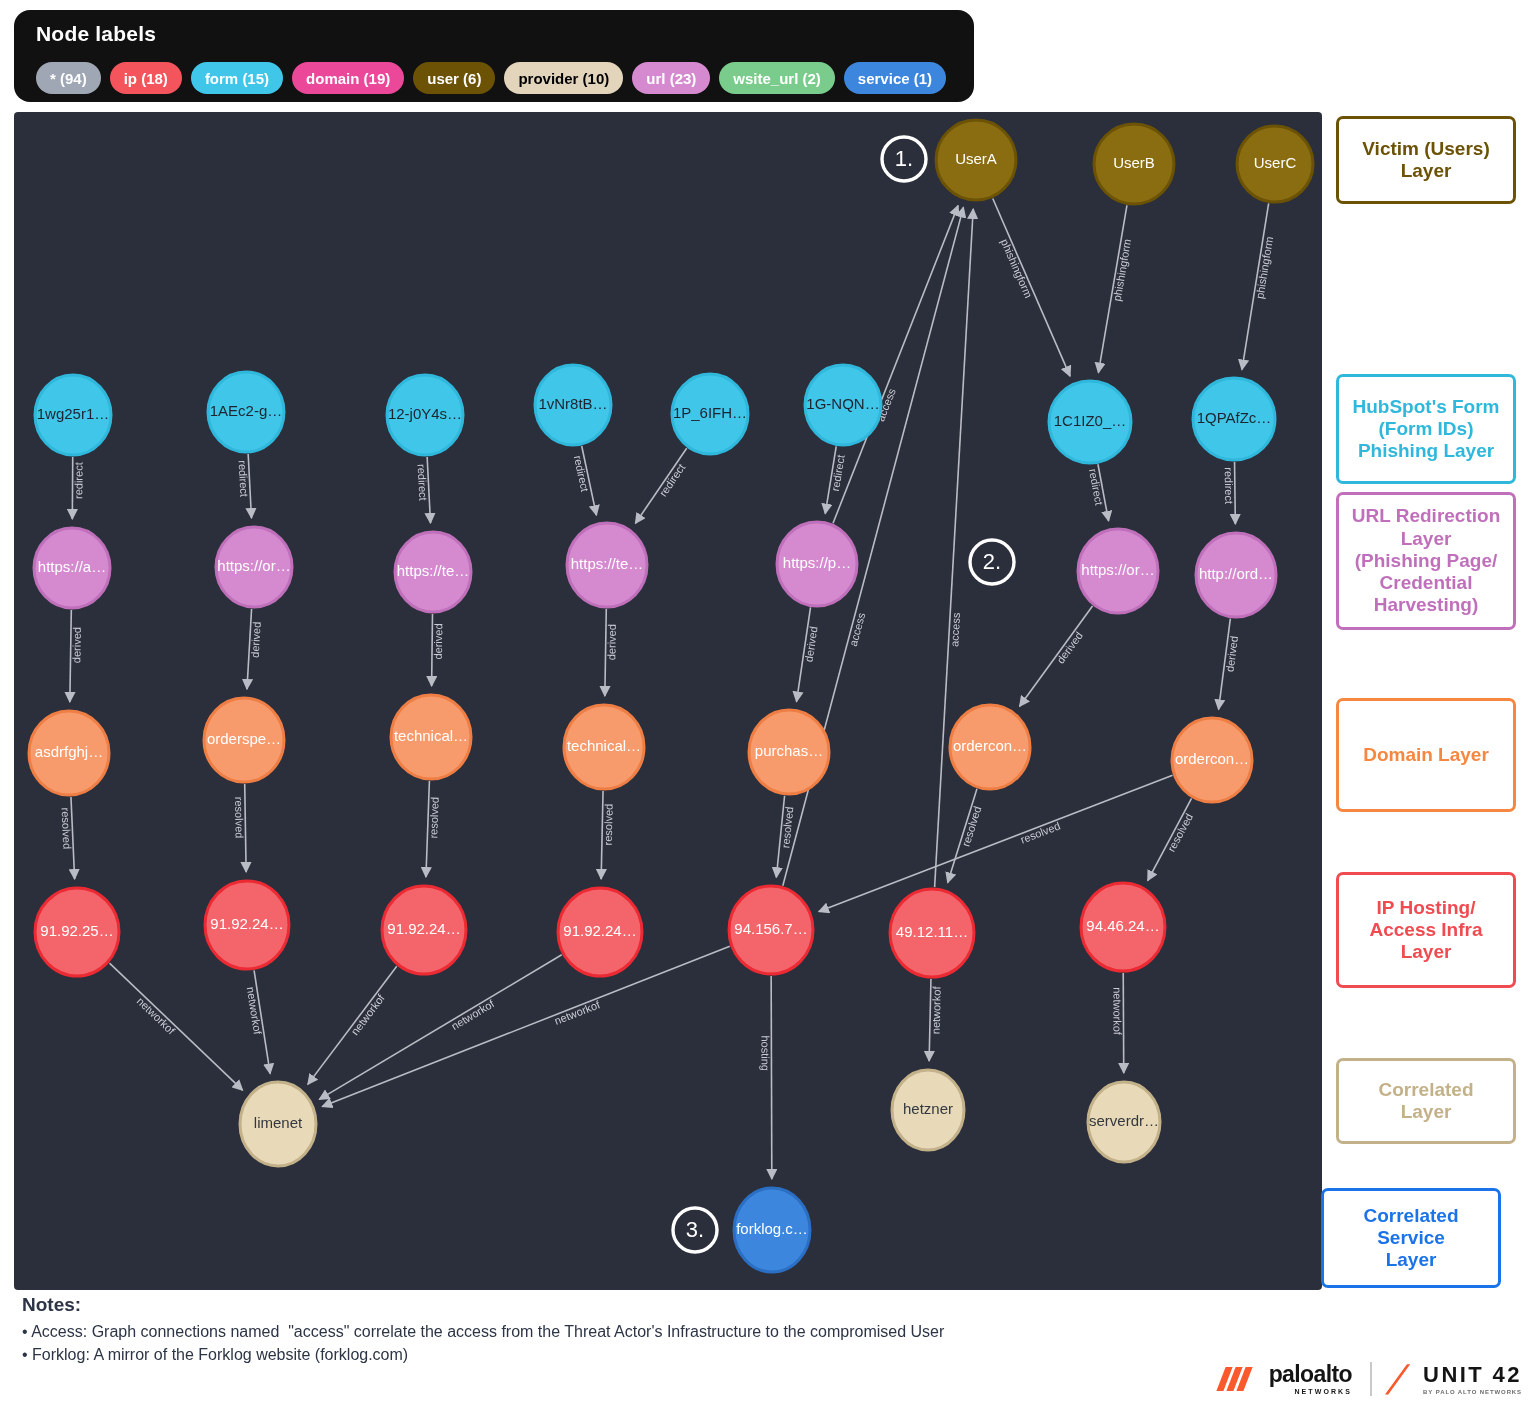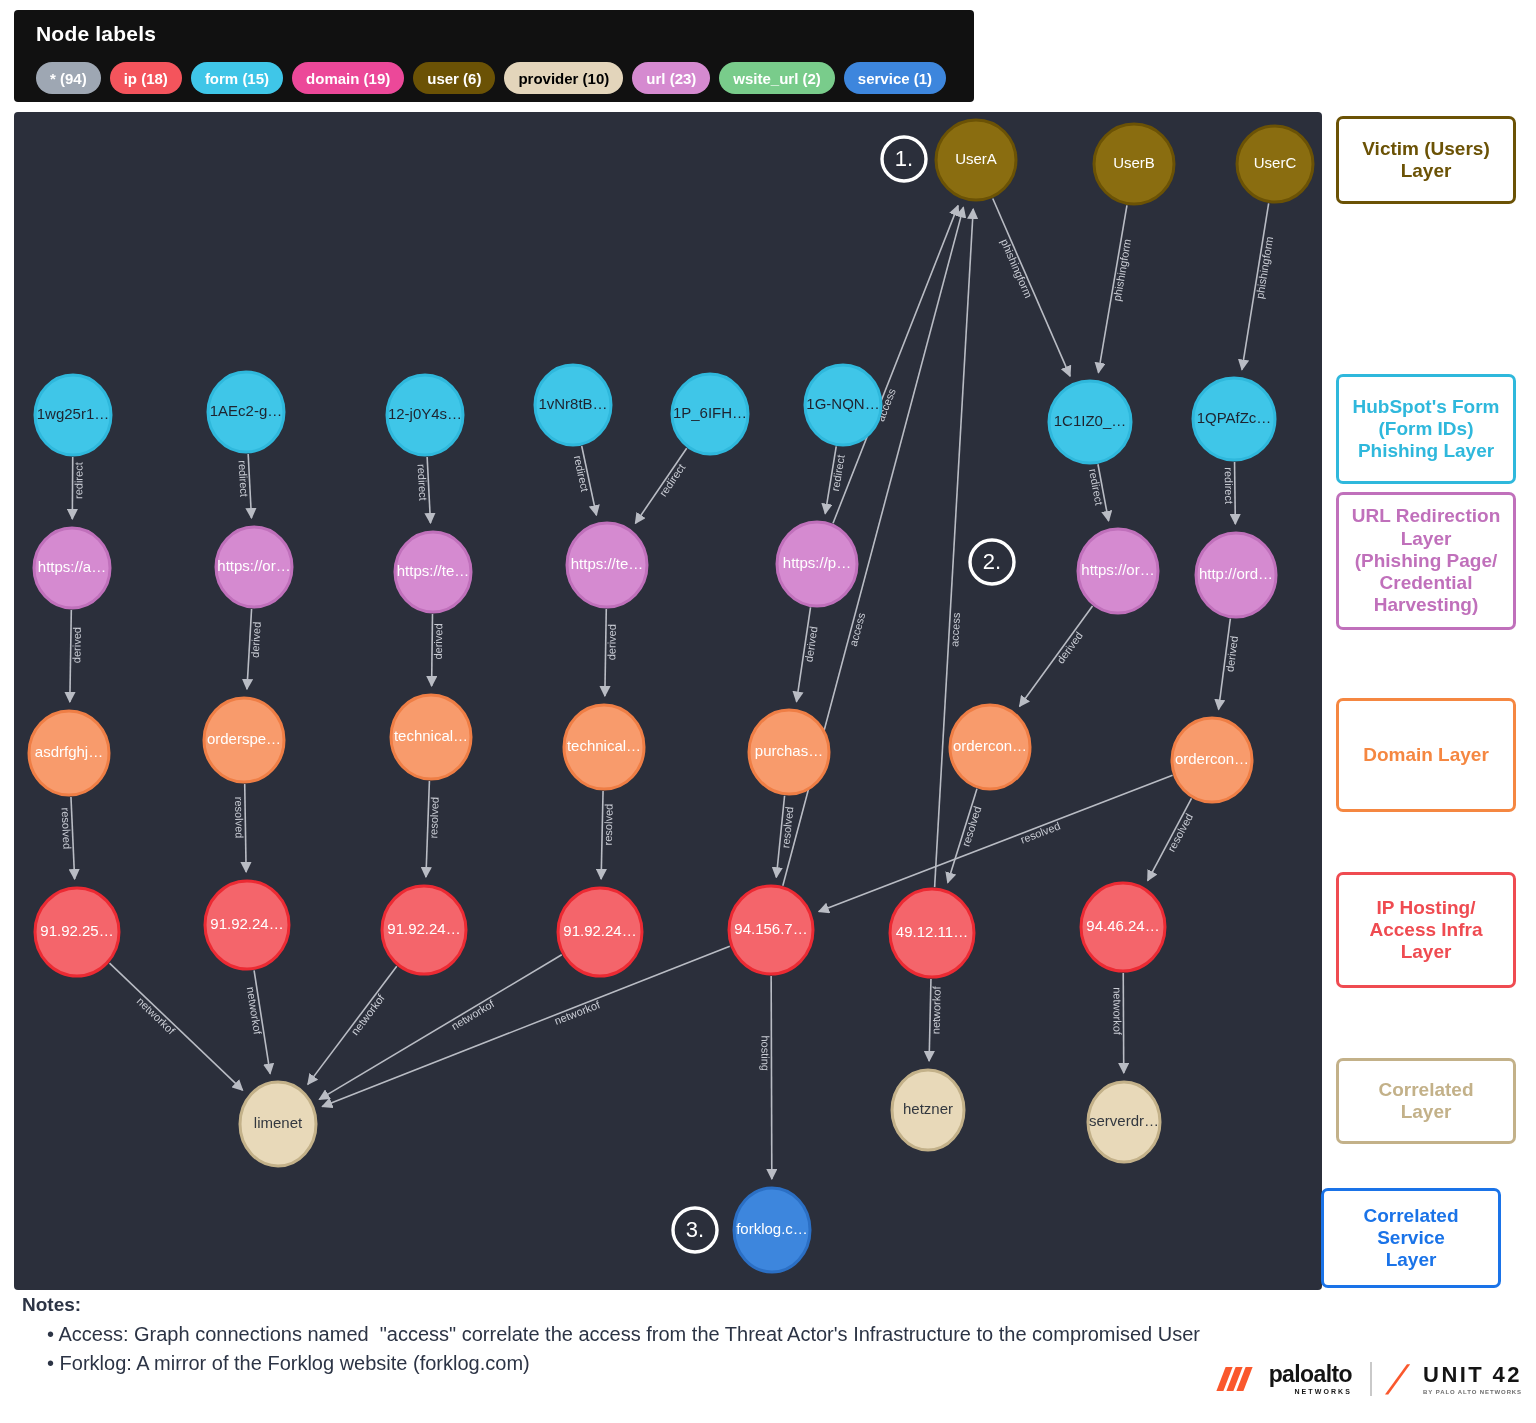--- a/index.html
+++ b/index.html
@@ -1,19 +1,19 @@
 <!DOCTYPE html>
 <html><head>
 <meta charset="utf-8">
 <style>
   html,body{margin:0;padding:0;background:#ffffff;}
   body{width:1536px;height:1423px;font-family:"Liberation Sans",sans-serif;position:relative;overflow:hidden;}
 
   
-  #legend{position:absolute;left:14px;top:10px;width:960px;height:92px;background:#111111;border-radius:4px;}
+  #legend{position:absolute;left:14px;top:10px;width:960px;height:92px;background:#111111;border-radius:16px;}
   #legend-title{position:absolute;left:22px;top:12px;color:#ffffff;font-size:21px;font-weight:bold;letter-spacing:.2px;}
   #legend-pills{position:absolute;left:22px;top:52px;display:flex;gap:9px;align-items:center;}
   .pill{display:flex;align-items:center;justify-content:center;height:32px;padding:0 14px;border-radius:16px;
         font-size:15px;font-weight:bold;color:#ffffff;white-space:nowrap;}
 
   
   #graph-panel{position:absolute;left:14px;top:112px;width:1308px;height:1178px;background:#2b2f3b;border-radius:4px;overflow:hidden;}
   #graph-svg{position:absolute;left:0;top:0;width:1308px;height:1178px;}
 
   .node-ell{stroke-width:3px;}
@@ -24,21 +24,21 @@
   .marker-txt{font-family:"Liberation Sans",sans-serif;font-size:22px;fill:#ffffff;text-anchor:middle;dominant-baseline:middle;}
 
   
   .layer-box{position:absolute;background:#ffffff;border-radius:7px;display:flex;align-items:center;
              justify-content:center;text-align:center;font-weight:bold;font-size:19px;line-height:1.17;padding:16px 6px;
              box-sizing:border-box;}
 
   
   #notes{position:absolute;left:22px;top:1294px;width:1300px;color:#2c3445;}
   #notes-title{font-size:19px;font-weight:bold;margin-bottom:4px;}
-  .note-line{font-size:20px;line-height:1.45;white-space:pre;margin-left:25px;}
+  .note-line{font-size:16px;line-height:1.45;white-space:pre;}
 
   
   #footer-logos{position:absolute;right:14px;top:1362px;display:flex;align-items:center;gap:18px;}
   .logo-wrap{display:flex;align-items:center;gap:18px;}
   .pa-mark{width:30px;height:24px;position:relative;}
   .pa-bar{position:absolute;top:0;width:7px;height:24px;background:#FA582D;transform:skewX(-21deg);}
   .pa-text{display:flex;flex-direction:column;line-height:1;}
   .pa-name{font-size:23px;font-weight:bold;color:#141414;letter-spacing:-.6px;}
   .pa-sub{font-size:7px;font-weight:bold;color:#141414;letter-spacing:2.1px;text-align:right;margin-top:2px;}
   .logo-div{width:2px;height:34px;background:#c9c9c9;}

